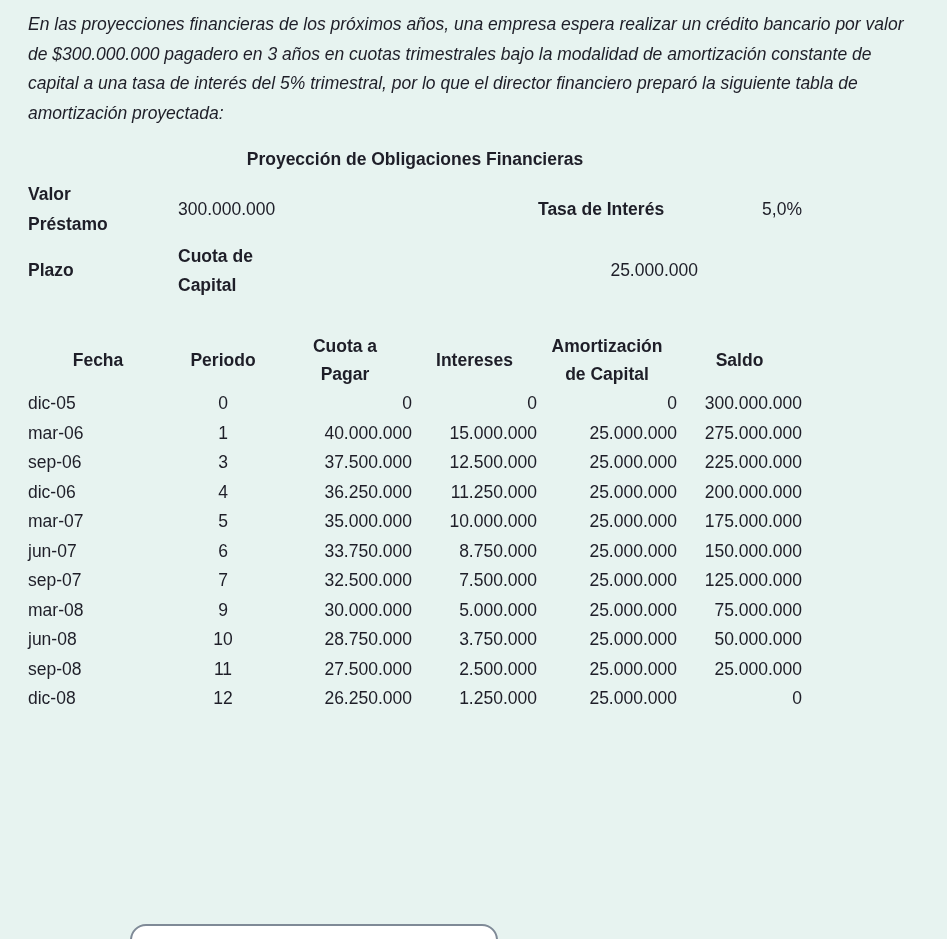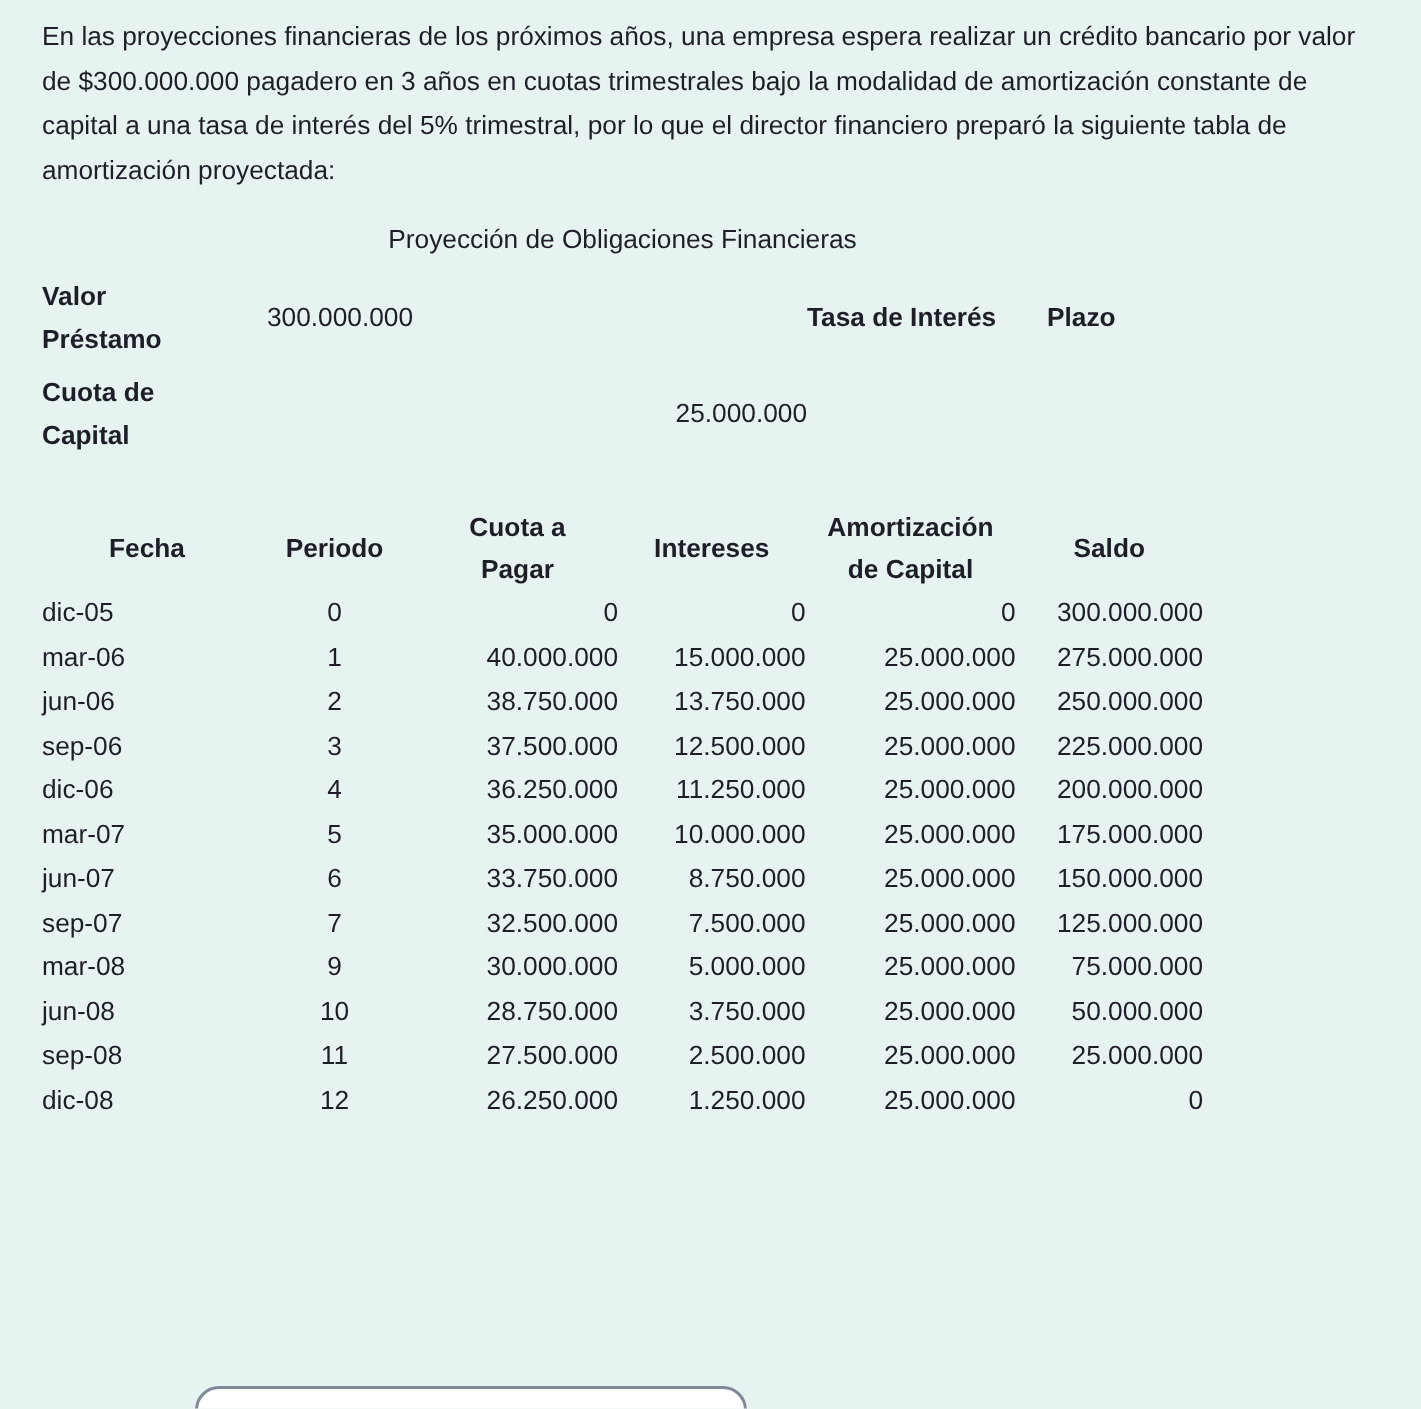--- a/index.html
+++ b/index.html
@@ -9,28 +9,28 @@
     height: 939px;
     background: #e7f3f0;
     color: #1e1e28;
     font-family: "Liberation Sans", sans-serif;
     font-size: 17.5px;
     overflow: hidden;
     position: relative;
   }
   .page { padding: 10px 26px 0 28px; }
 
-  p.text { margin: 0; line-height: 29.5px; }
+  p.text { margin: 0; line-height: 29.5px; font-style: italic; }
   p.question { margin-top: 33px; }
 
   .proj-title {
     width: 774px;
     margin-top: 18px;
     text-align: center;
-    font-weight: normal;
+    font-weight: bold;
     line-height: 26px;
   }
 
   
   .summary {
     width: 774px;
     margin-top: 8px;
     display: grid;
     grid-template-columns: 150px 360px 160px 104px;
   }
@@ -90,20 +90,21 @@
 
   <p class="text">En las proyecciones financieras de los próximos años, una empresa espera realizar un crédito bancario por valor de $300.000.000 pagadero en 3 años en cuotas trimestrales bajo la modalidad de amortización constante de capital a una tasa de interés del 5% trimestral, por lo que el director financiero preparó la siguiente tabla de amortización proyectada:</p>
 
   <div class="proj-title">Proyección de Obligaciones Financieras</div>
 
   <div class="summary">
     <div class="r1 label">Valor
 Préstamo</div>
     <div class="r1">300.000.000</div>
     <div class="r1 label">Tasa de Interés</div>
+    <div class="r1 val-right">5,0%</div>
 
     <div class="r2 label">Plazo</div>
     <div class="r2 label">Cuota de
 Capital</div>
     <div class="r2 val-right">25.000.000</div>
   </div>
 
   <table class="amort">
     <colgroup>
       <col style="width:140px">
@@ -136,28 +137,20 @@
         </tr>
         <tr>
           <td class="c0">mar-06</td>
           <td class="c1">1</td>
           <td class="c2">40.000.000</td>
           <td class="c3">15.000.000</td>
           <td class="c4">25.000.000</td>
           <td class="c5">275.000.000</td>
         </tr>
         <tr>
-          <td class="c0">jun-06</td>
-          <td class="c1">2</td>
-          <td class="c2">38.750.000</td>
-          <td class="c3">13.750.000</td>
-          <td class="c4">25.000.000</td>
-          <td class="c5">250.000.000</td>
-        </tr>
-        <tr>
           <td class="c0">sep-06</td>
           <td class="c1">3</td>
           <td class="c2">37.500.000</td>
           <td class="c3">12.500.000</td>
           <td class="c4">25.000.000</td>
           <td class="c5">225.000.000</td>
         </tr>
         <tr>
           <td class="c0">dic-06</td>
           <td class="c1">4</td>

